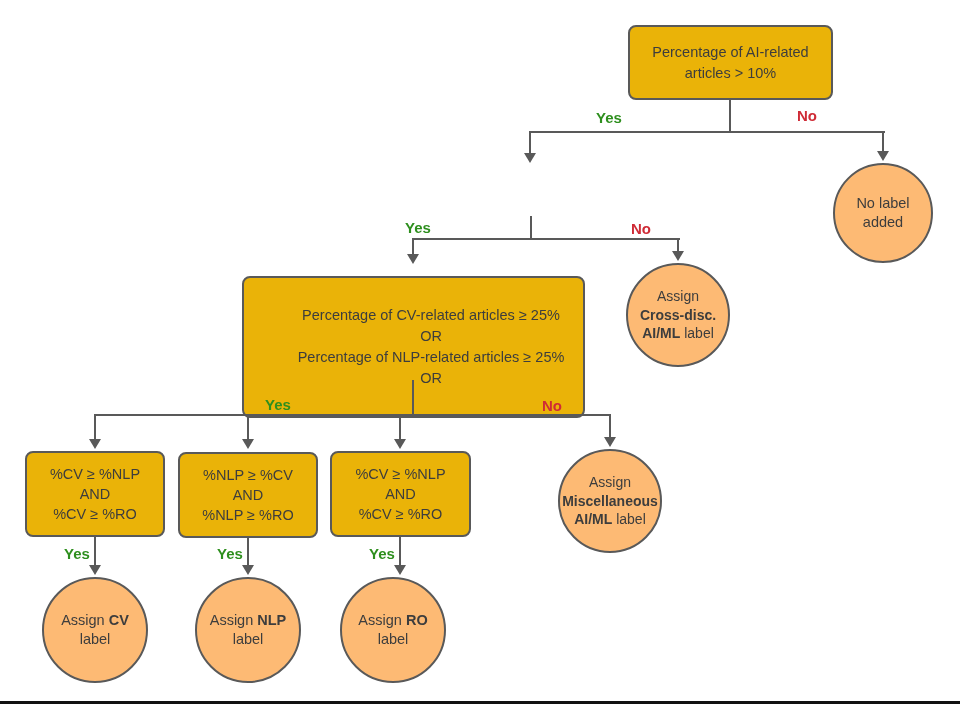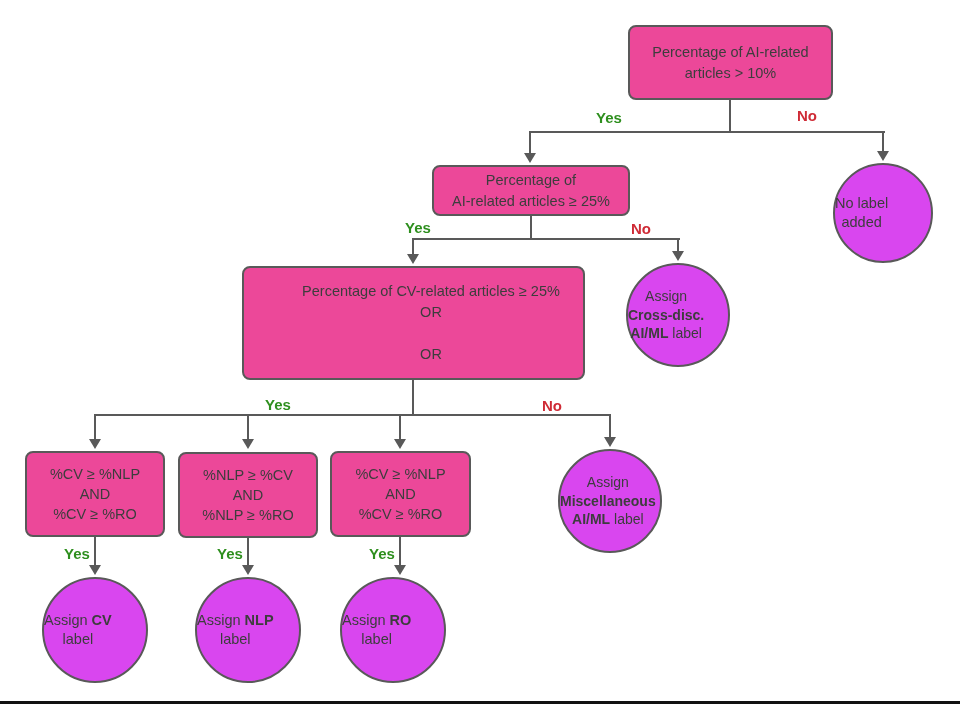--- a/index.html
+++ b/index.html
@@ -15,37 +15,37 @@
     position: relative;
     width: 960px;
     height: 708px;
     background: #ffffff;
     overflow: hidden;
   }
   .node-box {
     position: absolute;
     border: 2px solid var(--c-line);
     border-radius: 8px;
-    background: #ec4899;
+    background: #eab308;
     display: flex;
     align-items: center;
     justify-content: center;
     text-align: center;
     font-size: 14.5px;
     line-height: 1.42;
     color: var(--c-text);
   }
   .node-circle {
     position: absolute;
     border: 2px solid var(--c-line);
     border-radius: 50%;
-    background: #d946ef;
+    background: #fdba74;
     display: flex;
     align-items: center;
-    justify-content: flex-start;
+    justify-content: center;
     text-align: center;
     font-size: 14.5px;
     line-height: 1.32;
     color: var(--c-text);
   }
   .node-circle.small-text { font-size: 14px; }
   .hline, .vline { position: absolute; background: var(--c-line); }
   .hline { height: 2px; }
   .vline { width: 2px; }
   .arrow-down {
@@ -96,50 +96,44 @@
   <div class="branch-label yes" style="left:609px; top:109px;">Yes</div>
   <div class="branch-label no" style="left:807px; top:107px;">No</div>
 
   <div class="node-circle" style="left:833px; top:163px; width:100px; height:100px;">
     <div>
       <span>No label</span><br>
       <span>added</span>
     </div>
   </div>
 
-  <div class="node-box" style="left:432px; top:165px; width:198px; height:51px;">
-    <div>
-      <span>Percentage of</span><br>
-      <span>AI-related articles ≥ 25%</span>
-    </div>
-  </div>
 
   <div class="vline" style="left:530px; top:216px; height:24px;"></div>
   <div class="hline" style="left:412px; top:238px; width:268px;"></div>
   <div class="vline" style="left:412px; top:238px; height:20px;"></div>
   <div class="arrow-down" style="left:407px; top:254px;"></div>
   <div class="vline" style="left:677px; top:238px; height:17px;"></div>
   <div class="arrow-down" style="left:672px; top:251px;"></div>
 
   <div class="branch-label yes" style="left:418px; top:219px;">Yes</div>
   <div class="branch-label no" style="left:641px; top:220px;">No</div>
 
   <div class="node-circle small-text" style="left:626px; top:263px; width:104px; height:104px;">
     <div>
       <span>Assign</span><br>
       <b>Cross-disc.</b><br>
       <b>AI/ML</b> <span>label</span>
     </div>
   </div>
 
-  <div class="node-box" style="left:242px; top:266px; width:343px; height:114px; line-height:21px;padding-left:35px;">
+  <div class="node-box" style="left:242px; top:276px; width:343px; height:142px; line-height:21px;padding-left:35px;">
     <div>
       <span>Percentage of CV-related articles ≥ 25%</span><br>
       <span>OR</span><br>
-      <br>
+      <span>Percentage of NLP-related articles ≥ 25%</span><br>
       <span>OR</span><br>
     </div>
   </div>
 
   <div class="vline" style="left:412px; top:380px; height:36px;"></div>
   <div class="hline" style="left:94px; top:414px; width:517px;"></div>
 
   <div class="vline" style="left:94px; top:414px; height:27px;"></div>
   <div class="arrow-down" style="left:89px; top:439px;"></div>
   <div class="vline" style="left:247px; top:414px; height:27px;"></div>

